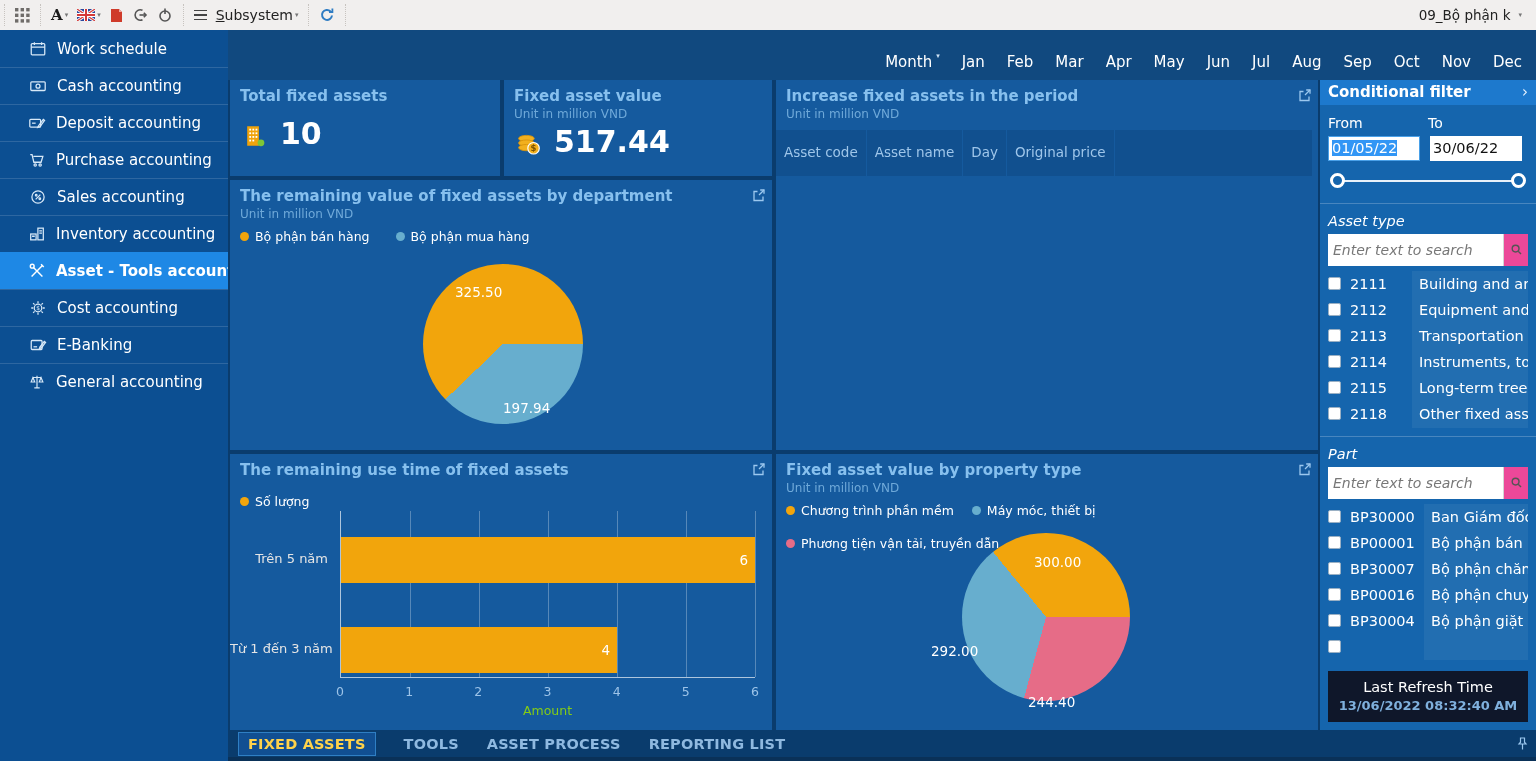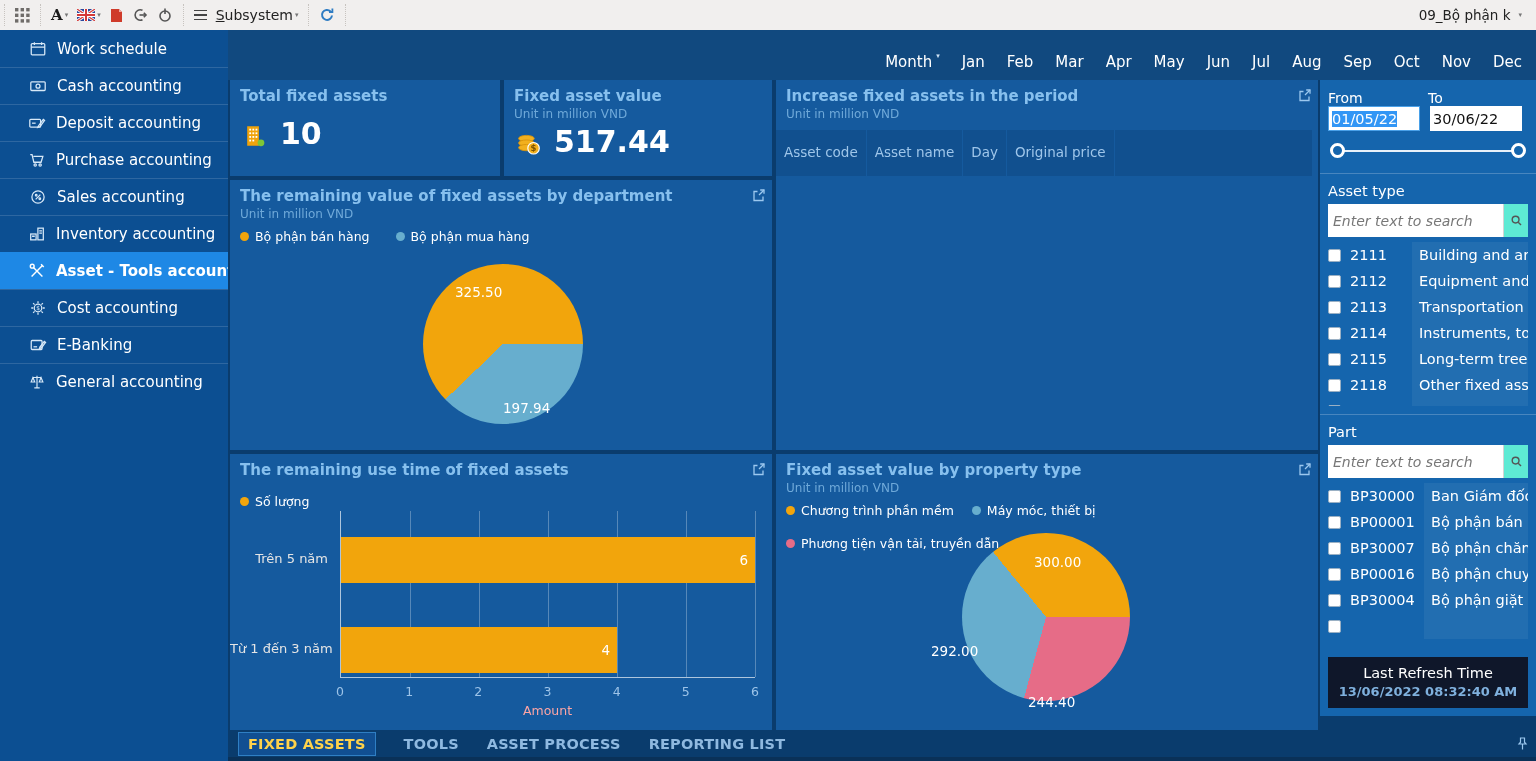--- a/index.html
+++ b/index.html
@@ -87,40 +87,40 @@
   .bc-plot { position:absolute; left:110px; right:17px; top:57px; height:167px;
     border-left:1px solid rgba(255,255,255,.65); border-bottom:1px solid rgba(255,255,255,.65); }
   .bc-grid { position:absolute; top:0; bottom:0; width:1px; background:rgba(255,255,255,.28); }
   .bc-bar { position:absolute; left:0; }
   .bc-bar0 { top:26px; height:46px; } .bc-bar1 { top:116px; height:46px; }
   .bc-val { position:absolute; right:7px; top:50%; transform:translateY(-50%); color:#fff; font-size:13.5px; }
   .bc-cat { position:absolute; left:0; width:98px; text-align:right; color:#e5e5e5; font-size:13px; white-space:nowrap; }
   .bc-cat0 { top:97px; } .bc-cat1 { top:187px; }
   .bc-ticks { position:absolute; left:110px; right:17px; top:230px; height:16px; color:#9cc3e8; font-size:12.5px; }
   .bc-tick { position:absolute; transform:translateX(-50%); }
-  .bc-xlabel { position:absolute; left:110px; right:17px; top:249px; text-align:center; color:#fca5a5; font-size:12.5px; }
+  .bc-xlabel { position:absolute; left:110px; right:17px; top:249px; text-align:center; color:#84cc16; font-size:12.5px; }
 
   
   .filter-panel { width:216px; flex-shrink:0; display:flex; flex-direction:column; background:#1565ad; color:#fff; }
   .fp-head { height:26px; background:#1d79cd; display:flex; align-items:center; justify-content:space-between;
     padding:0 8px; font-weight:bold; font-size:15px; }
   .fp-head .chev { font-size:15px; color:#eaf4ff; font-weight:normal; }
   .fp-dates { padding:10px 8px 0; }
   .fp-date-labels { display:flex; font-size:14px; }
   .fp-date-labels span { width:100px; }
-  .fp-inputs { display:flex; gap:10px; }
+  .fp-inputs { display:flex; gap:10px; margin-top:5px; }
   .date-box { width:92px; height:25px; background:#fff; font-size:14.5px; display:flex; align-items:center; padding:0 3px; color:#111; }
   .date-box.focused { border:1px solid #49a0e8; }
   .date-box.focused .sel { background:#3296f5; color:#fff; }
   .fp-slider { position:relative; height:24px; margin:8px 2px 2px; }
   .fp-track { position:absolute; left:5px; right:5px; top:11px; height:2px; background:#e8f1fa; }
   .fp-handle { position:absolute; top:4px; width:15px; height:15px; border:3px solid #fff; border-radius:50%; background:#1565ad; }
   .fp-handle.h-from { left:0; } .fp-handle.h-to { right:0; }
-  .fp-sec-label { font-size:14.5px; padding:9px 8px 4px; border-top:1px solid rgba(255,255,255,.22); margin-top:8px; }
-  .searchbox { display:flex; height:33px; margin:1px 8px; background:#5eead4; }
+  .fp-sec-label { font-size:14.5px; padding:9px 8px 4px; border-top:1px solid rgba(255,255,255,.22); margin-top:8px;font-style:italic; }
+  .searchbox { display:flex; height:33px; margin:1px 8px; background:#ec4899; }
   .searchbox input { flex:1; border:none; outline:none; font-size:14px; padding:0 5px;
     font-family:"DejaVu Sans","Liberation Sans",sans-serif; color:#222; min-width:0; }
   .searchbox input::placeholder { font-style:italic; color:#777; }
   .search-btn { width:25px; border-left:1px solid #d4d4d4; display:flex; align-items:center; justify-content:center; }
   .chk-list { margin:4px 8px 0; height:164px; overflow:hidden; }
   .chk-row { display:flex; align-items:center; height:26px; font-size:14.5px; white-space:nowrap; }
   .chk { width:13px; height:13px; background:#fff; border:1px solid #9ab0c4; border-radius:2px; margin-right:9px; flex-shrink:0; }
   .chk-code { width:62px; flex-shrink:0; }
   .chk-name { flex:1; background:rgba(255,255,255,.06); padding-left:7px; height:26px; line-height:26px; overflow:hidden; }
   .last-refresh { margin:10px 8px 0; background:#0f172a; text-align:center; padding:8px 4px 9px; }
@@ -509,20 +509,24 @@
           <div class="chart-abs">
             <div class="pie" id="pie-prop" style="background: conic-gradient(from 90deg, rgb(230, 108, 135) 0deg, rgb(230, 108, 135) 105.19deg, rgb(103, 174, 206) 105.19deg, rgb(103, 174, 206) 230.88deg, rgb(242, 165, 12) 230.88deg, rgb(242, 165, 12) 360deg);"></div>
             <span class="pie-label p2-l0">300.00</span>
             <span class="pie-label p2-l1">292.00</span>
             <span class="pie-label p2-l2">244.40</span>
           </div>
         </div>
       </div>
 
       <div class="filter-panel">
+        <div class="fp-head">
+          <span>Conditional filter</span>
+          <span class="chev">›</span>
+        </div>
         <div class="fp-dates">
           <div class="fp-date-labels">
             <span>From</span>
             <span>To</span>
           </div>
           <div class="fp-inputs">
             <div class="date-box focused">
               <span class="sel">01/05/22</span>
             </div>
             <div class="date-box">

